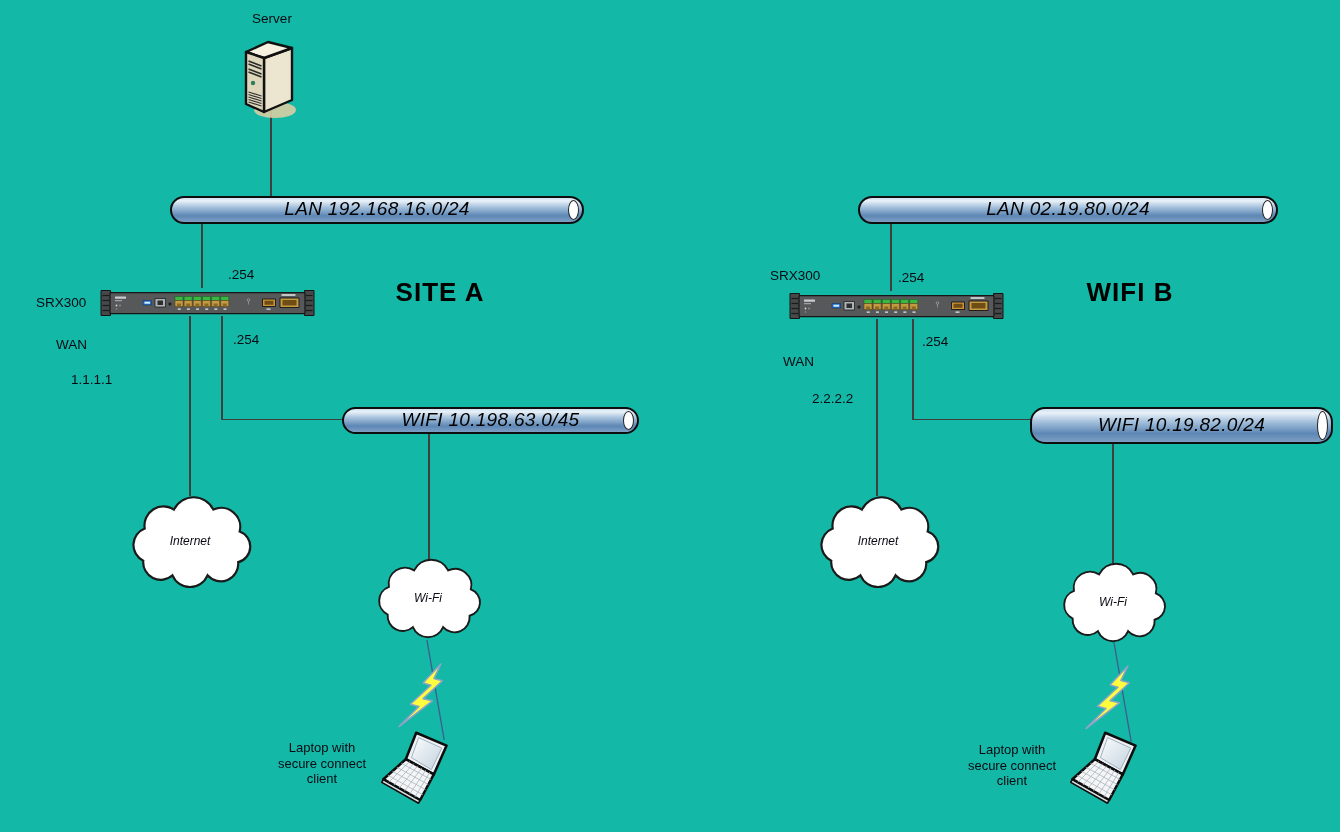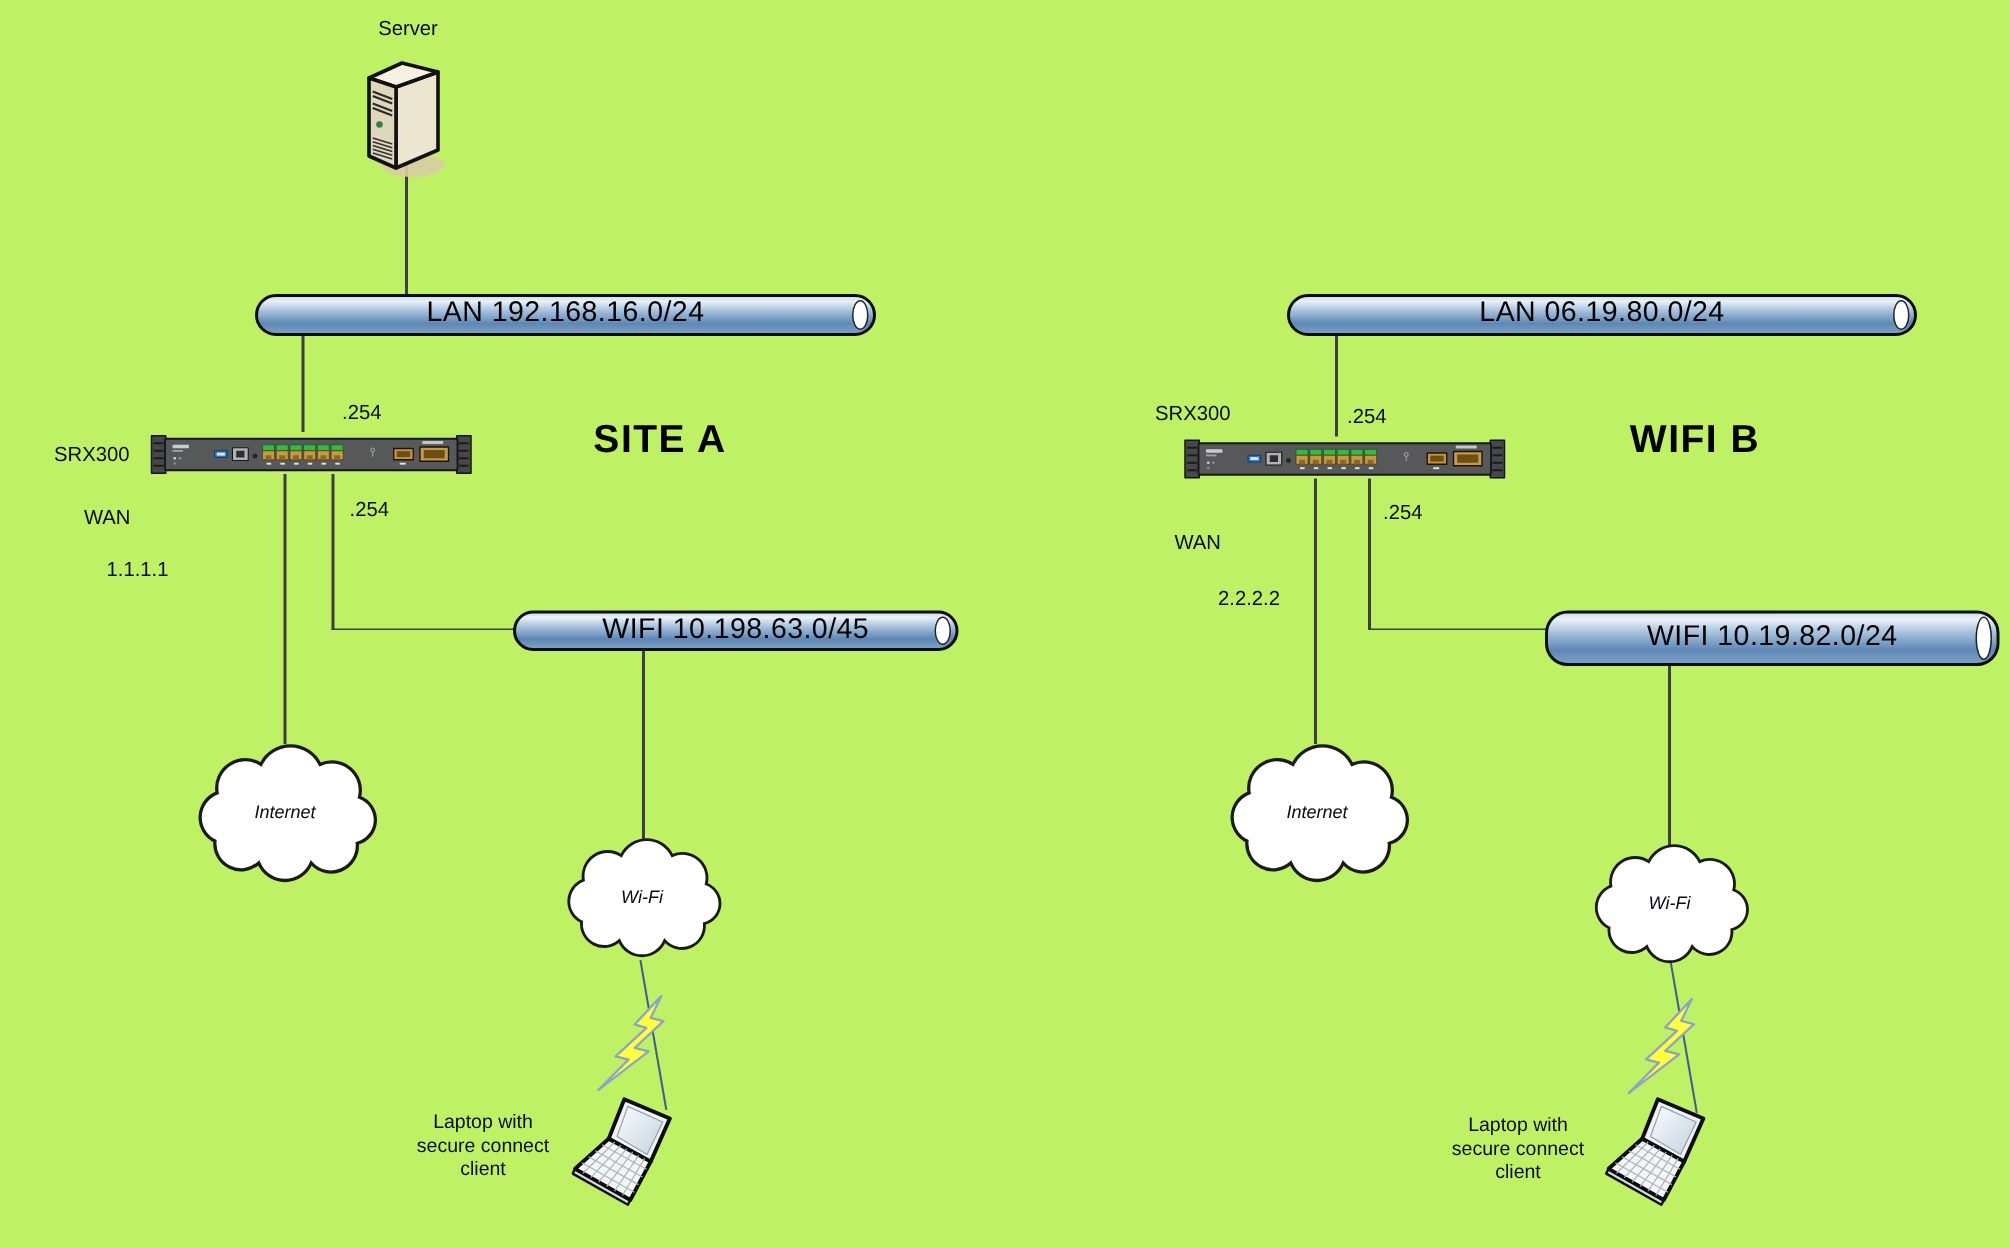--- a/index.html
+++ b/index.html
@@ -5,35 +5,35 @@
   * { margin: 0; padding: 0; box-sizing: border-box; }
   html, body { background: #ffffff; }
   body {
     font-family: "Liberation Sans", "DejaVu Sans", sans-serif;
     color: #000;
   }
   #canvas {
     position: relative;
     width: 1340px;
     height: 832px;
-    background: #bef264;
+    background: #14b8a6;
     overflow: hidden;
   }
 
   
   .vline { position: absolute; width: 1.5px; background: #3f3f3f; }
   .hline { position: absolute; height: 1.5px; background: #3f3f3f; }
 
   
   .bus {
     position: absolute;
     border: 2px solid #0d0d0d;
     border-radius: 15px;
     background: linear-gradient(180deg, #cfe0ef 0%, #e9f1f8 12%, #a6c2dd 38%, #5d87b5 74%, #7d9fc4 100%);
-    display: flex; align-items: center; justify-content: center;
+    display: flex; align-items: center; justify-content: center; font-style: italic;
   }
   .bus-label {
     font-size: 19px;
     letter-spacing: 0.3px;
     color: #000;
     white-space: nowrap;
     transform: translateY(-1px);
   }
   .bus-cap {
     position: absolute;
@@ -253,21 +253,21 @@
 
   <div>
 
     <div class="vline" style="left:890px;top:224px;height:67px"></div>
     <div class="vline" style="left:876px;top:319px;height:177px"></div>
     <div class="vline" style="left:912px;top:319px;height:101px"></div>
     <div class="hline" style="left:912px;top:418.5px;width:120px"></div>
     <div class="vline" style="left:1112px;top:434px;height:132px"></div>
 
     <div class="bus" style="left:858px;top:196px;width:420px;height:28px">
-      <span class="bus-label">LAN 06.19.80.0/24</span>
+      <span class="bus-label">LAN 02.19.80.0/24</span>
       <span class="bus-cap"></span>
     </div>
 
     <div class="small-label" style="left:898px;top:270px">.254</div>
     <div class="small-label" style="left:770px;top:268px">SRX300</div>
     <svg class="node" style="left:789px;top:290px;width:215px;height:31px">
       <use href="#sym-router"></use>
       </svg>
     <div class="site-title" style="left:1060px;top:277px;width:140px">WIFI B</div>
     <div class="small-label" style="left:783px;top:354px">WAN</div>

